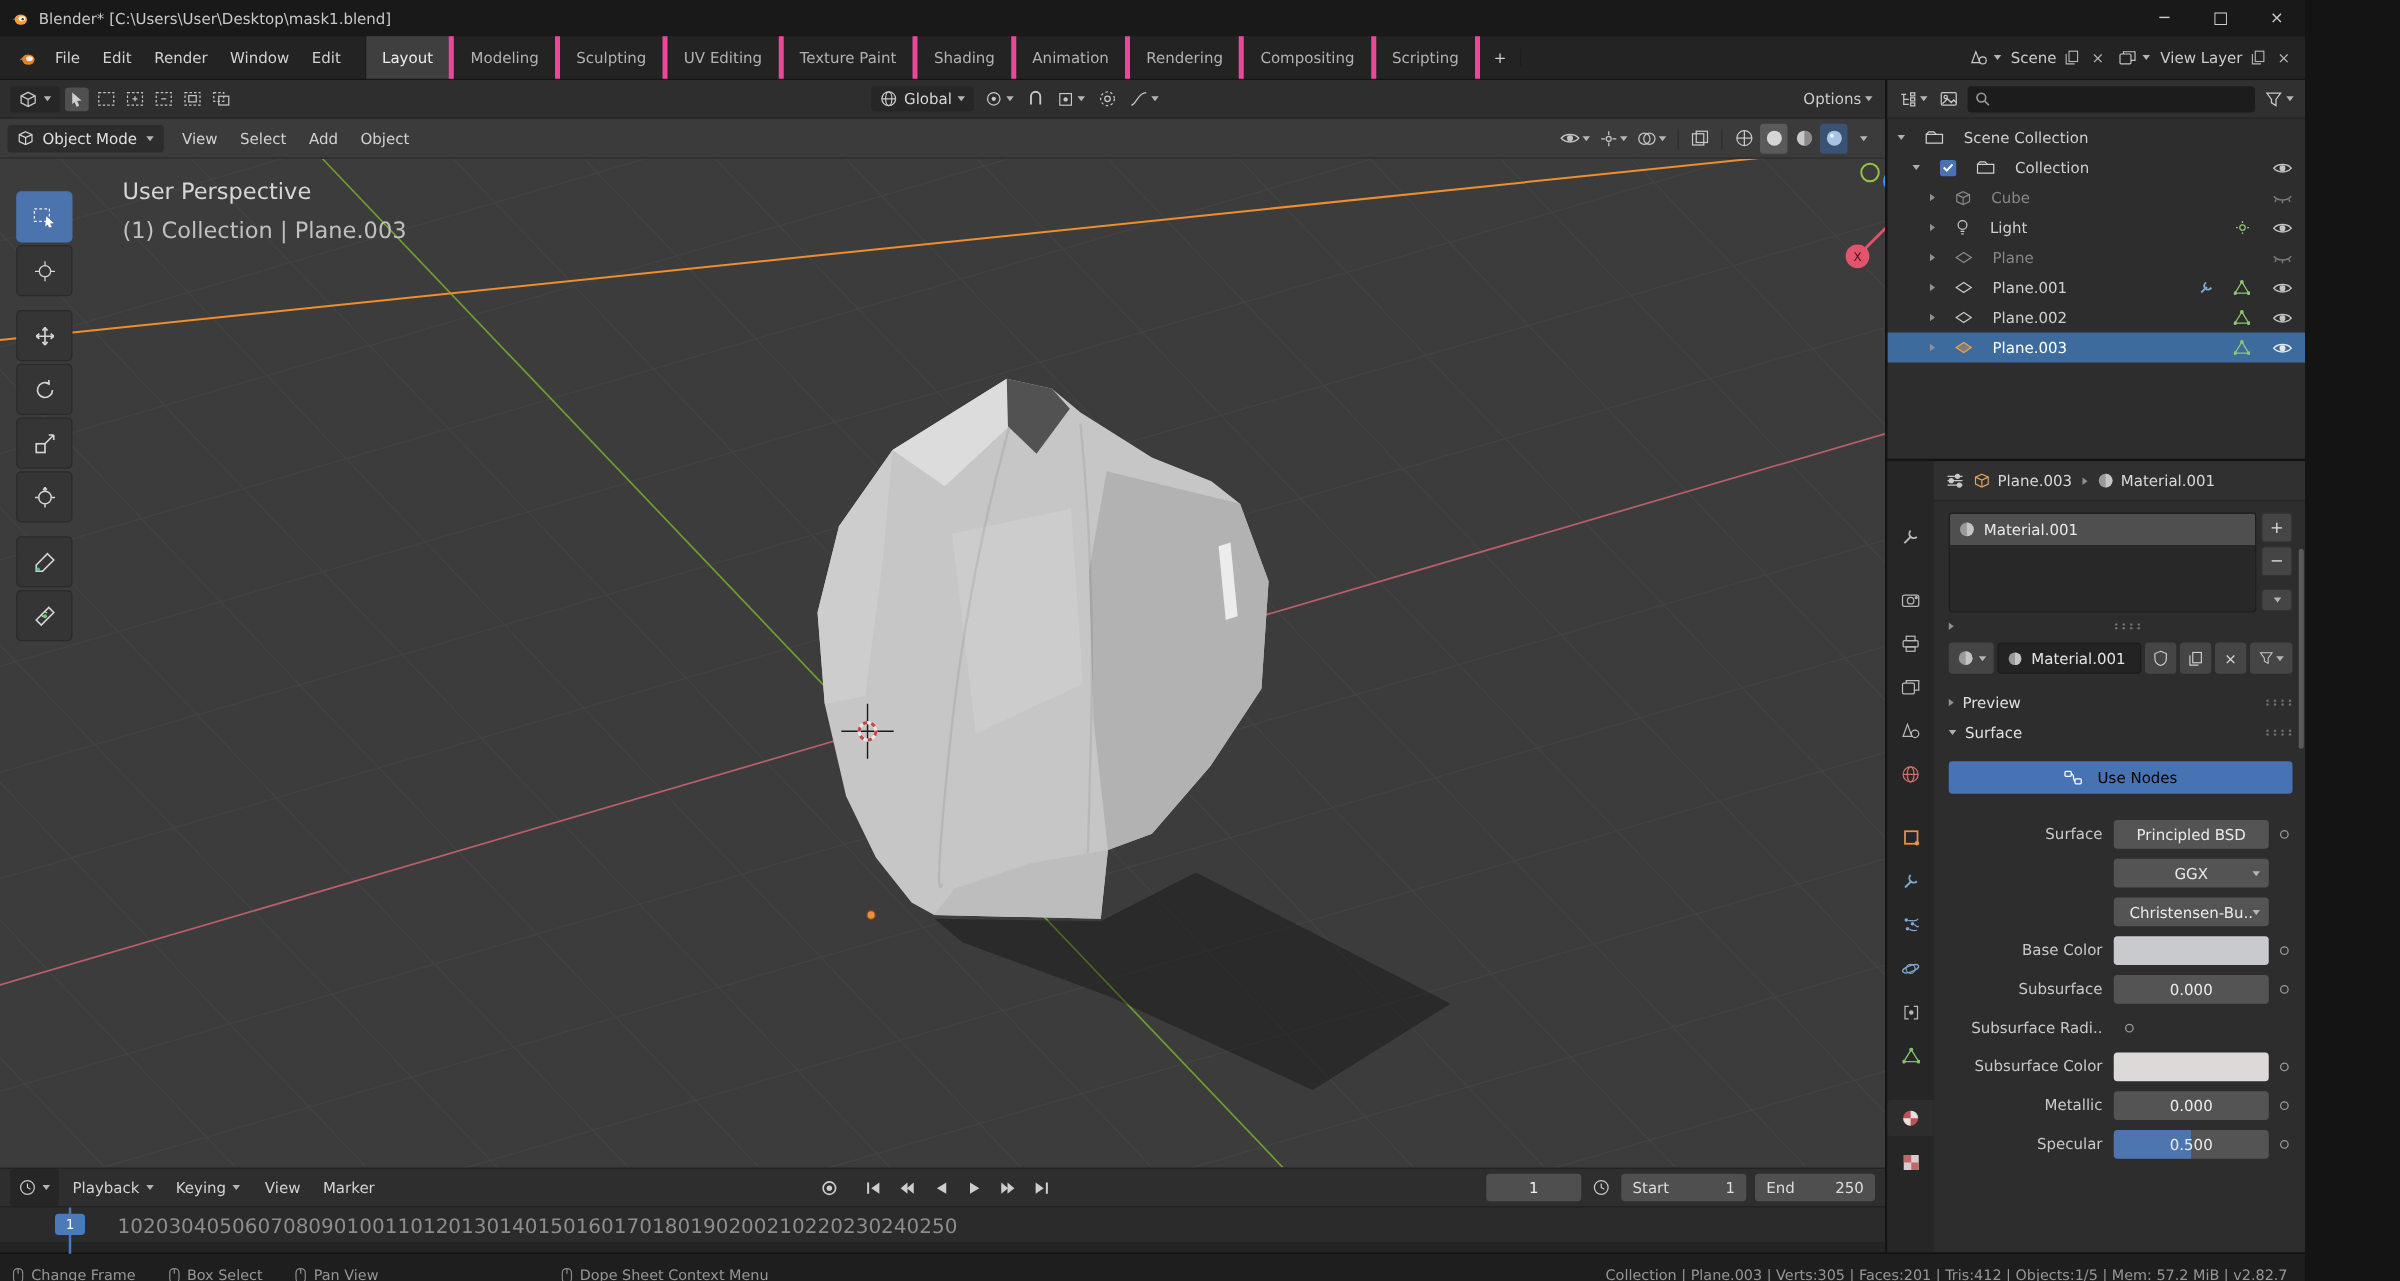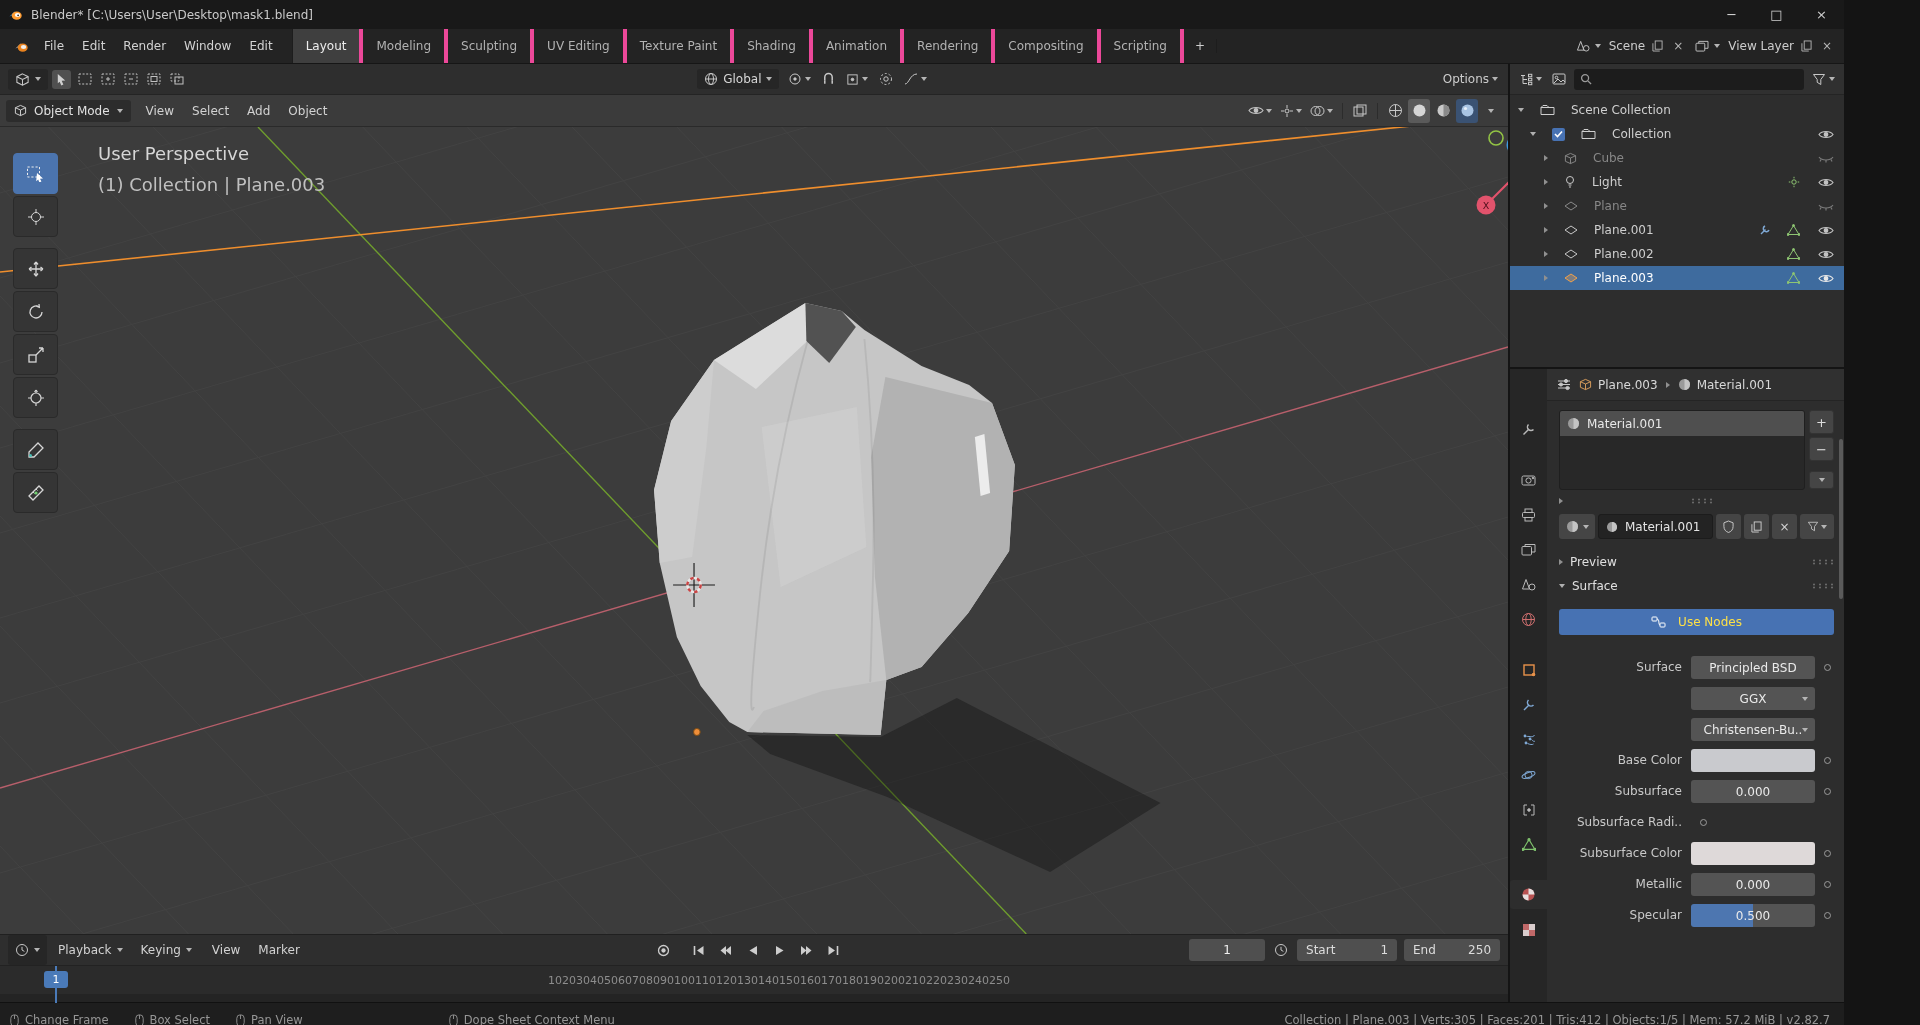--- a/index.html
+++ b/index.html
@@ -104,21 +104,21 @@
 .sq-btn.caret-btn{height:18px;margin-top:7px}
 .specials-row{height:16px;display:flex;align-items:center;margin-top:3px;gap:6px}
 .gripc{margin:0 auto}
 .mat-row{display:flex;align-items:center;gap:3px;margin-top:5px}
 .mat-browse{width:36px;height:25px;background:#454545;border-radius:3px;display:flex;align-items:center;justify-content:center;gap:4px;flex:none}
 .mat-name{flex:1;height:25px;background:#232323;border:1px solid #1c1c1c;border-radius:3px;display:flex;align-items:center;gap:7px;padding:0 7px;color:#e3e3e3;min-width:0}
 .mr-btn{width:25px;height:25px;background:#454545;border-radius:3px;display:flex;align-items:center;justify-content:center;color:#d5d5d5;flex:none;gap:2px}
 .mr-btn.wide{width:34px}
 .section-row{height:24px;display:flex;align-items:center;gap:7px;color:#e0e0e0}
 .section-row.mt{margin-top:11px}
-.use-nodes{height:26px;margin-top:11px;background:#4772b3;border-radius:3px;display:flex;align-items:center;justify-content:center;gap:12px;color:#fde047}
+.use-nodes{height:26px;margin-top:11px;background:#4772b3;border-radius:3px;display:flex;align-items:center;justify-content:center;gap:12px;color:#000000}
 .prows{margin-top:21px}
 .prow{display:flex;align-items:flex-start;margin-bottom:8px}
 .plabel{width:132px;text-align:right;padding-right:9px;color:#c9c9c9;white-space:nowrap;overflow:hidden;flex:none;line-height:23px}
 .pfield{flex:1;height:23px;background:#545454;border-radius:3px;display:flex;align-items:center;justify-content:center;color:#eaeaea;position:relative;min-width:0}
 .pfield .fcaret{position:absolute;right:7px}
 .pfield.swatch{background:#c9cace}
 .pfield.swatch2{background:#ded9d9}
 .pfield.fill50{background:linear-gradient(to right,#4d76b0 0 50%,#545454 50% 100%)}
 .pdot{width:14px;margin-left:5px;display:flex;justify-content:center;align-items:center;height:23px;flex:none}
 .pdot i{width:7px;height:7px;border:1.5px solid #9a9a9a;border-radius:50%;display:block}
@@ -133,21 +133,21 @@
 .tl-menus{display:flex}
 .transport{display:flex;align-items:center;gap:2px}
 .tbtn{width:25px;height:22px;display:flex;align-items:center;justify-content:center;color:#cdcdcd;border-radius:3px}
 .tbtn.rec{margin-right:8px}
 .tl-fields{display:flex;align-items:center;gap:7px}
 .frame-field{width:76px;height:22px;background:#4f4f4f;border-radius:3px;display:flex;align-items:center;justify-content:center;color:#f0f0f0}
 .range-field{height:22px;background:#4f4f4f;border-radius:3px;display:flex;align-items:center;justify-content:space-between;padding:0 9px;color:#dcdcdc}
 .range-field.start{width:100px}
 .range-field.end{width:96px}
 .timeline-ruler{height:29px;background:#2b2b2b;position:relative;border-top:1px solid #222;flex:none;overflow:visible;z-index:1}
-.ticks{position:absolute;left:94px;right:44px;top:0;bottom:0;display:flex;justify-content:center;align-items:center;color:#8d8d8d;font-size:11px}
+.ticks{position:absolute;left:94px;right:44px;top:0;bottom:0;display:flex;justify-content:flex-start;align-items:center;color:#8d8d8d;font-size:16px}
 .playhead{position:absolute;left:55px;top:0;height:37px;width:2px;background:#4a7ab8;z-index:2}
 .playhead-badge{position:absolute;top:5px;left:-11px;width:24px;height:17px;background:#4a7ab8;border-radius:3px;color:#fff;display:flex;align-items:center;justify-content:center;font-size:11px}
 .timeline-track{height:8px;background:#242424;flex:none}
 
 
 .statusbar{height:23px;background:#1e1e1e;display:flex;align-items:center;padding:12px 14px 0 10px;color:#969696;font-size:11.5px;flex:none;border-top:1px solid #111}
 .hints{display:flex;align-items:center;gap:26px}
 .hint{display:flex;align-items:center;gap:6px;white-space:nowrap}
 .hint:nth-child(4){margin-left:120px}
 .stats{margin-left:auto;white-space:nowrap}

